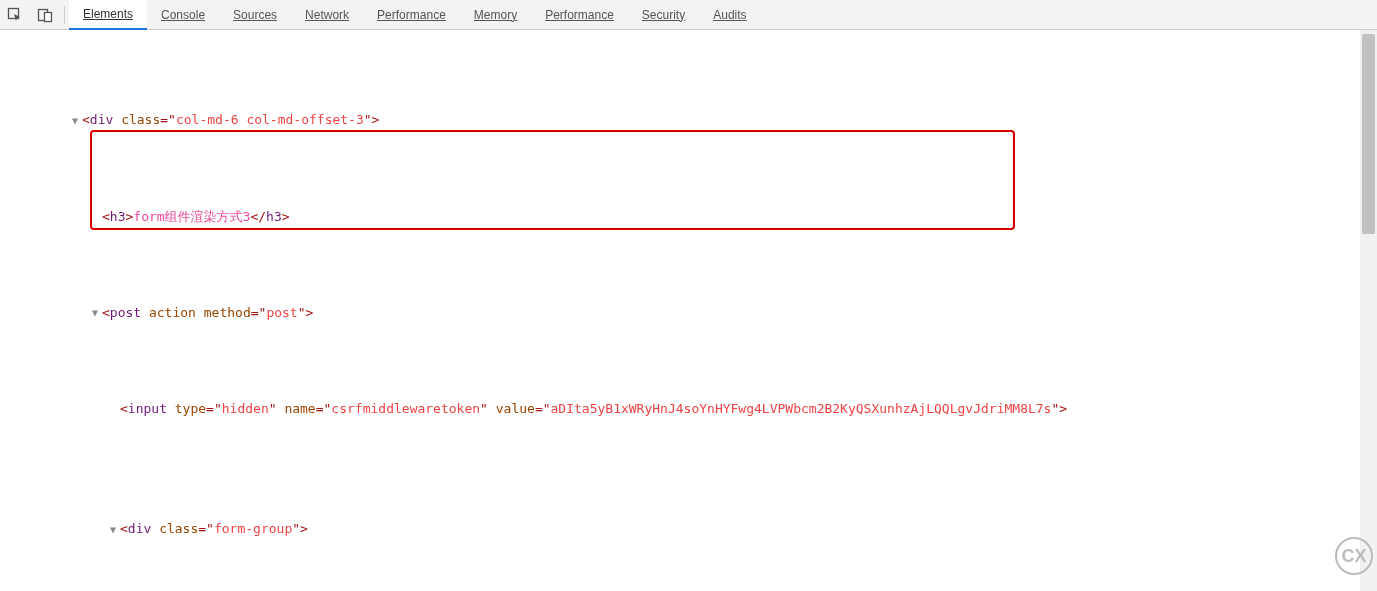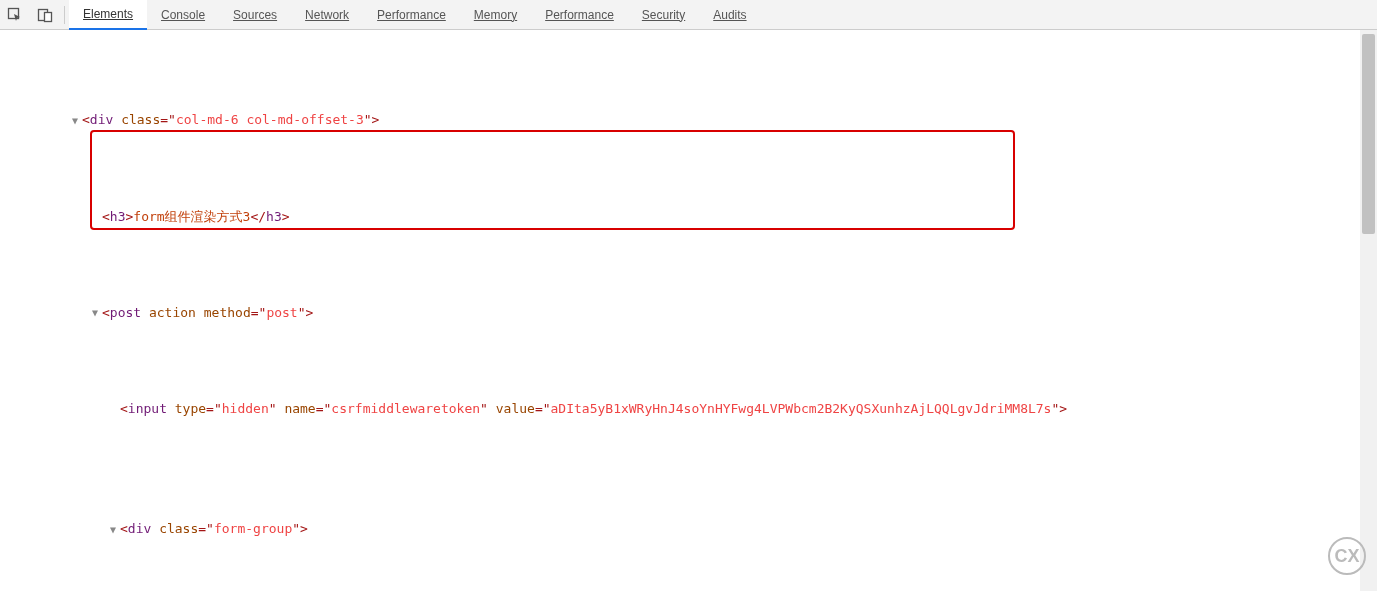--- a/index.html
+++ b/index.html
@@ -65,21 +65,21 @@
     text-align: center;
     color: #888;
     font-size: 10px;
     vertical-align: middle;
     margin-right: 2px;
   }
   .p  { color: #a31515; }      
   .tg { color: #701a75; }      
   .at { color: #994500; margin-top: 32px; }      
   .vl { color: #ef4444; }      
-  .tx { color: #c2410c; }
+  .tx { color: #ec4899; }
 
   .hl-box {
     position: absolute;
     left: 90px;
     top: 100px;
     width: 925px;
     height: 100px;
     border: 2px solid #d80000;
     border-radius: 4px;
     pointer-events: none;
@@ -95,21 +95,21 @@
     position: absolute;
     left: 2px;
     width: 13px;
     top: 4px; height: 200px;
     background: #c1c1c1;
     border-radius: 2px;
   }
 
   .watermark {
     position: absolute;
-    right: 11px; bottom: 16px;
+    right: 4px; bottom: 16px;
     font-family: "Microsoft YaHei", sans-serif;
     color: #bbb;
     font-size: 20px;
     display: flex; align-items: center;
     gap: 10px;
   }
   .watermark .wm-icon {
     width: 38px; height: 38px;
     border: 2px solid #bbb;
     border-radius: 50%;

